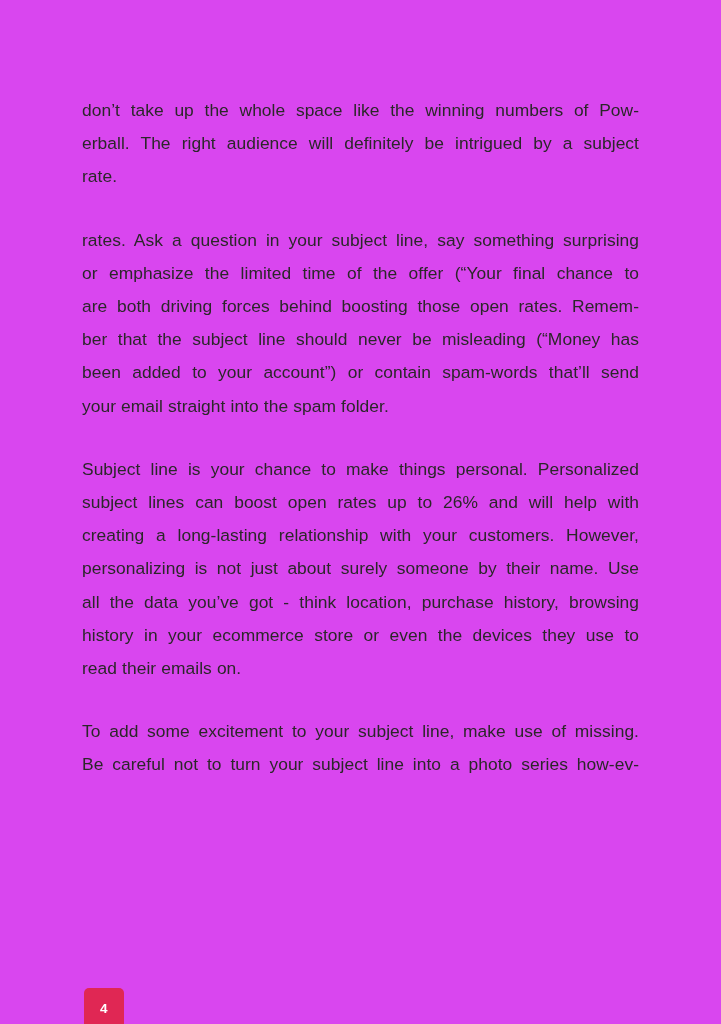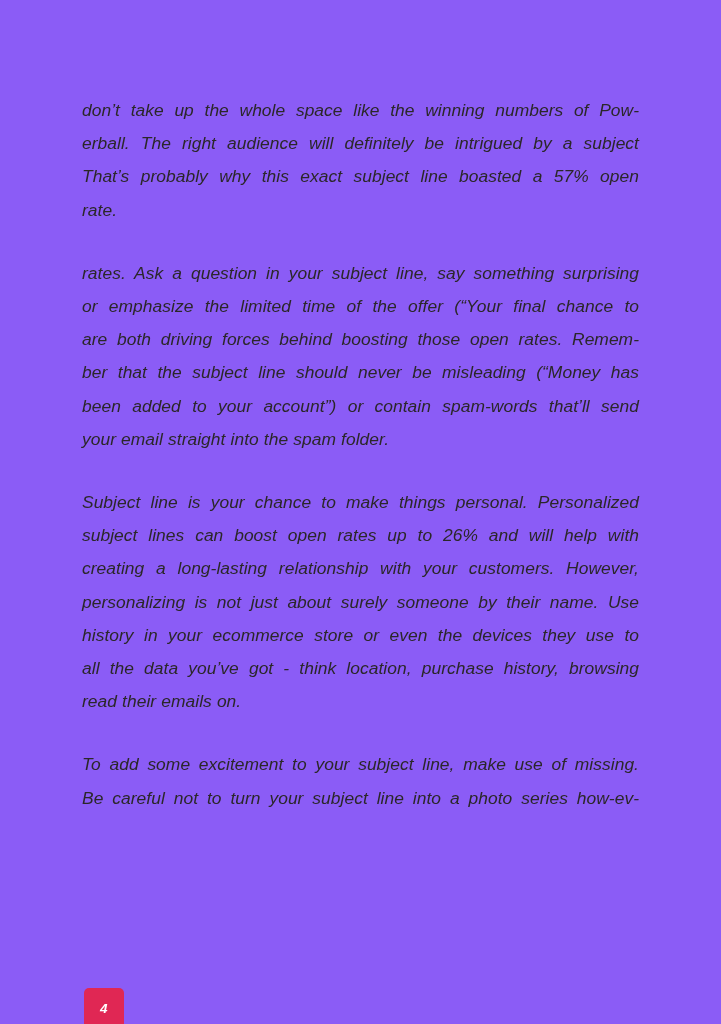--- a/index.html
+++ b/index.html
@@ -11,22 +11,21 @@
     height: 1024px;
     background: #ffffff;
     font-family: "Liberation Sans", sans-serif;
     overflow: hidden;
     position: relative;
   }
 
   #page {
     position: absolute;
     inset: 0;
-    background: #8b5cf6;
-    font-style: italic;
+    background: #d946ef;
   }
 
   #content {
     position: absolute;
     left: 82px;
     top: 94px;
     width: 557px;
   }
 
   .para {
@@ -79,40 +78,39 @@
 </head>
 <body>
 
 <div id="page">
 
   <div id="content">
 
     <p class="para">
       <span class="lb j">don’t take up the whole space like the winning numbers of Pow-</span>
       <span class="lb j">erball. The right audience will definitely be intrigued by a subject</span>
-      <span class="lb j">That’s probably why this exact subject line boasted a 57% open</span>
       <span class="lb last">rate.</span>
     </p>
 
     <p class="para">
       <span class="lb j">rates. Ask a question in your subject line, say something surprising</span>
       <span class="lb j">or emphasize the limited time of the offer (“Your final chance to</span>
       <span class="lb j">are both driving forces behind boosting those open rates. Remem-</span>
       <span class="lb j">ber that the subject line should never be misleading (“Money has</span>
       <span class="lb j">been added to your account”) or contain spam-words that’ll send</span>
       <span class="lb last">your email straight into the spam folder.</span>
     </p>
 
     <p class="para">
       <span class="lb j">Subject line is your chance to make things personal. Personalized</span>
       <span class="lb j">subject lines can boost open rates up to 26% and will help with</span>
       <span class="lb j">creating a long-lasting relationship with your customers. However,</span>
       <span class="lb j">personalizing is not just about surely someone by their name. Use</span>
+      <span class="lb j">all the data you’ve got - think location, purchase history, browsing</span>
       <span class="lb j">history in your ecommerce store or even the devices they use to</span>
-      <span class="lb j">all the data you’ve got - think location, purchase history, browsing</span>
       <span class="lb last">read their emails on.</span>
     </p>
 
     <p class="para">
       <span class="lb j">To add some excitement to your subject line, make use of missing.</span>
       <span class="lb j">Be careful not to turn your subject line into a photo series how-ev-</span>
     </p>
 
   </div>
 

